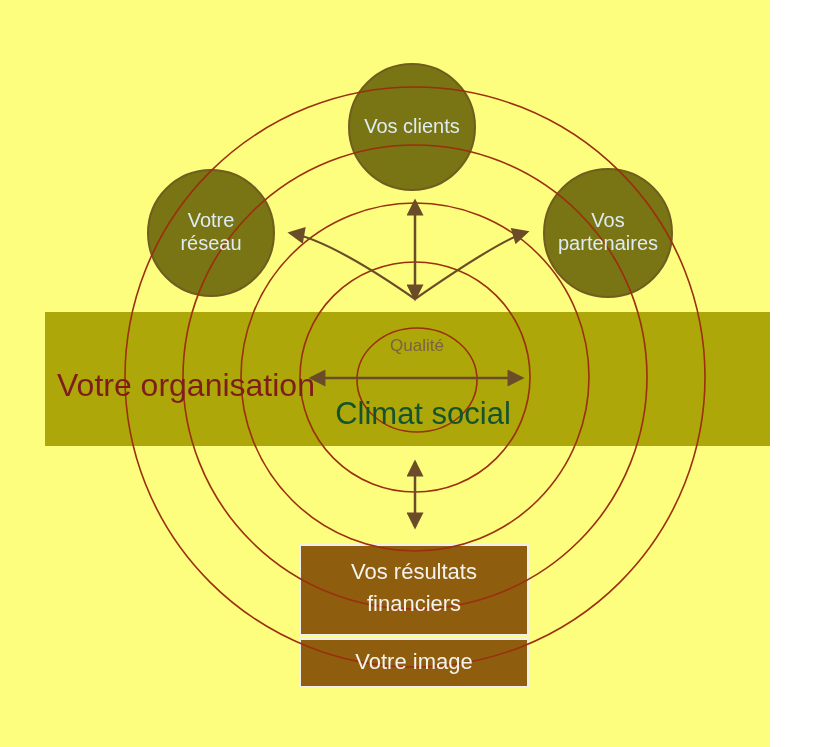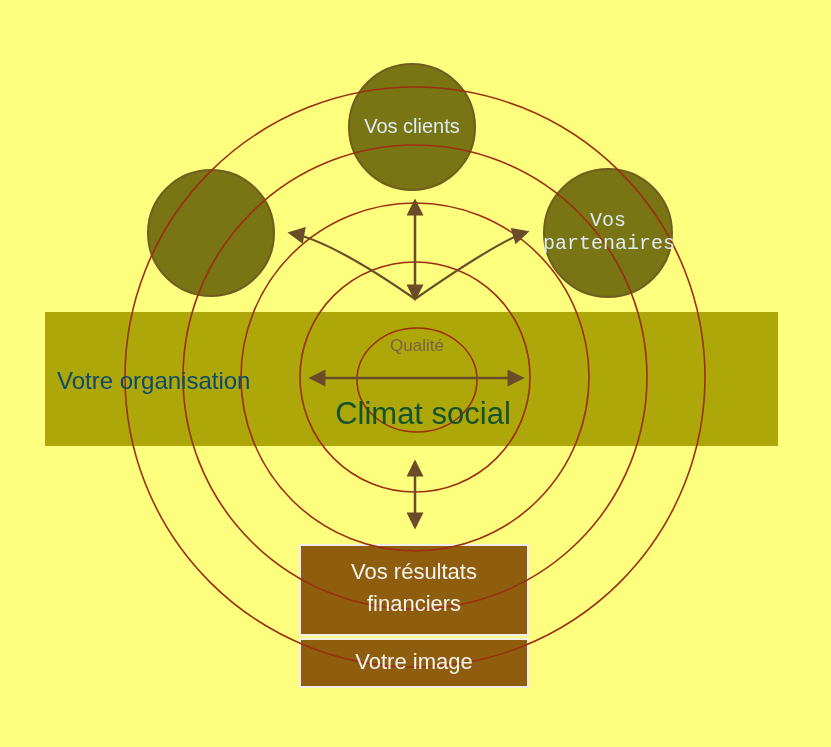--- a/index.html
+++ b/index.html
@@ -1,31 +1,31 @@
 <!DOCTYPE html>
 <html><head>
 <meta charset="utf-8">
 <style>
   html,body{margin:0;padding:0;}
   #stage{
     position:relative;
-    width:831px;height:747px;
+    width:770px;height:747px;
     background:#FDFD7E;
     overflow:hidden;
     font-family:"Liberation Sans", sans-serif;
   }
   #vector{position:absolute;left:0;top:0;}
   .lbl{
     position:absolute;
     text-align:center;
     line-height:1.15;
     user-select:none;
   }
   .node-lbl{font-size:20px;color:#DEECF2;}
-  .band-lbl{font-size:24px;color:#0c4a6e;white-space:nowrap;}
+  .band-lbl{font-size:32px;color:#7f1d1d;white-space:nowrap;}
   .qualite-lbl{font-size:17px;color:#7C6143;}
   .climat-lbl{font-size:31px;color:#14532d;white-space:nowrap;}
   .box-lbl{font-size:22px;color:#F4F2EC;line-height:32px;}
 </style>
 </head>
 <body>
 
 <div id="stage">
 
   <svg id="vector" width="831" height="747" viewBox="0 0 831 747">
@@ -56,22 +56,23 @@
 
     <line x1="415" y1="462" x2="415" y2="527" stroke="#6B4C28" stroke-width="2.5" marker-start="url(#ah)" marker-end="url(#ah)"></line>
 
     <path d="M415,299 Q330,240 290,233" fill="none" stroke="#6B4C28" stroke-width="2.2" marker-end="url(#ah)"></path>
 
     <path d="M415,299 Q500,240 527,232" fill="none" stroke="#6B4C28" stroke-width="2.2" marker-end="url(#ah)"></path>
   </svg>
 
   <div class="lbl node-lbl" style="left:332px;top:115px;width:160px;">Vos clients</div>
 
+  <div class="lbl node-lbl" style="left:156px;top:209px;width:110px;">Votre réseau</div>
 
-  <div class="lbl node-lbl" style="left:543px;top:209px;width:130px;font-family:Liberation Mono, monospace;">Vos partenaires</div>
+  <div class="lbl node-lbl" style="left:543px;top:209px;width:130px;">Vos partenaires</div>
 
   <div class="lbl band-lbl" style="left:57px;top:367px;">Votre organisation</div>
 
 
   <div class="lbl qualite-lbl" style="left:337px;top:336px;width:160px;">Qualité</div>
 
   <div class="lbl climat-lbl" style="left:323px;top:396px;width:200px;">Climat social</div>
 
   <div class="lbl box-lbl" style="left:314px;top:646px;width:200px;">Votre image</div>
 

